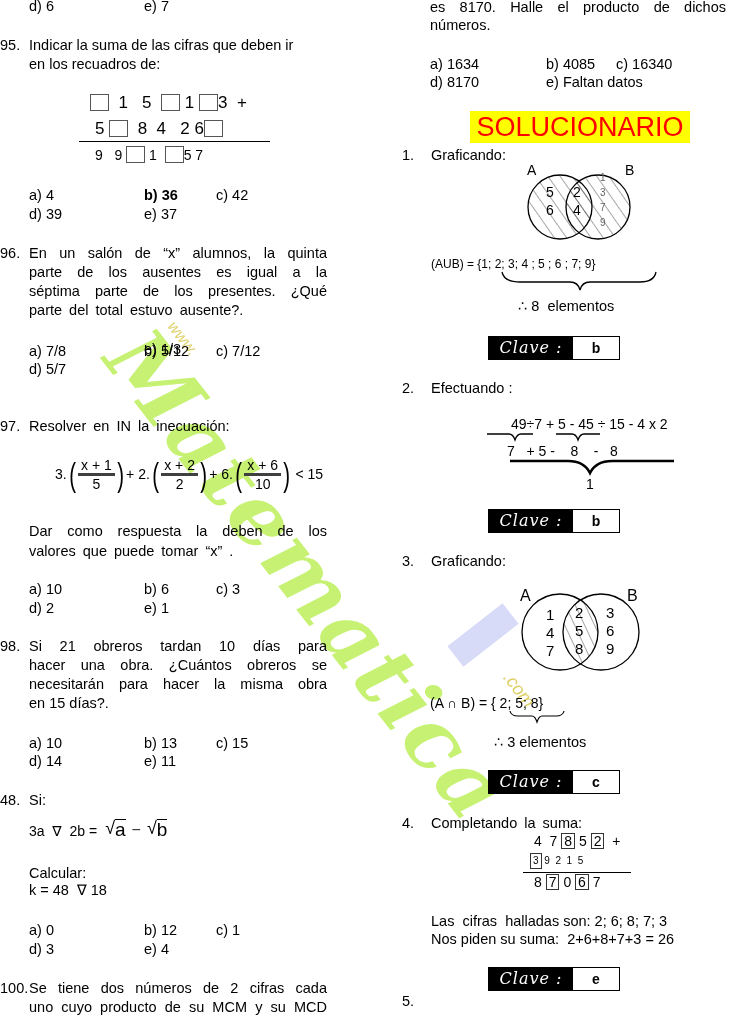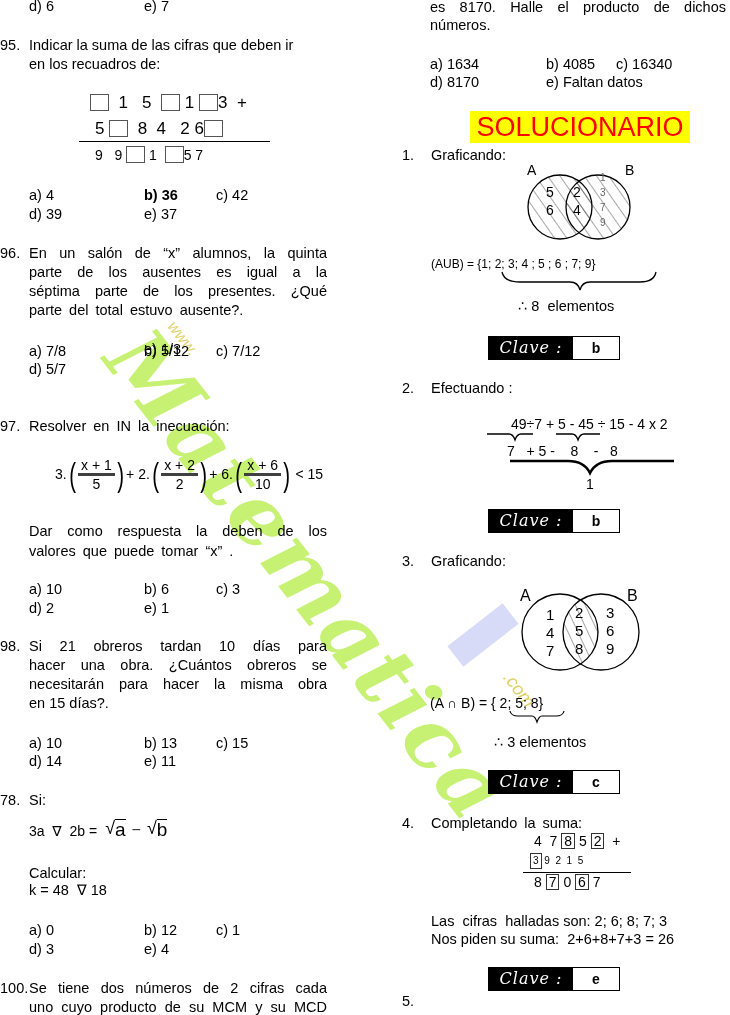--- a/index.html
+++ b/index.html
@@ -132,21 +132,21 @@
     <span class="txt" style="left:29px;top:695px;">en  15 días?.</span>
 
     <span class="txt" style="left:29px;top:735px;">a) 10</span>
     <span class="txt" style="left:144px;top:735px;">b) 13</span>
     <span class="txt" style="left:216px;top:735px;">c) 15</span>
     <span class="txt" style="left:29px;top:753px;">d) 14</span>
     <span class="txt" style="left:144px;top:753px;">e) 11</span>
   </div>
 
   <div>
-    <span class="txt" style="left:0;top:792px;">78.</span>
+    <span class="txt" style="left:0;top:792px;">48.</span>
     <span class="txt" style="left:29px;top:792px;">Si:</span>
     <div class="abs" style="left:29px;top:815px;display:flex;align-items:flex-end;height:24px;">
       <span style="font-size:14px;white-space:pre;">3a  ∇  2b =</span>
       <span style="font-size:18px;margin-left:8px;">√</span>
         <span style="font-size:19px;border-top:1px solid #000;line-height:19px;">a</span>
       <span style="font-size:16px;margin:0 6px;color:#333;">−</span>
       <span style="font-size:18px;">√</span>
         <span style="font-size:19px;border-top:1px solid #000;line-height:19px;">b</span>
     </div>
     <span class="txt" style="left:29px;top:865px;">Calcular:</span>

